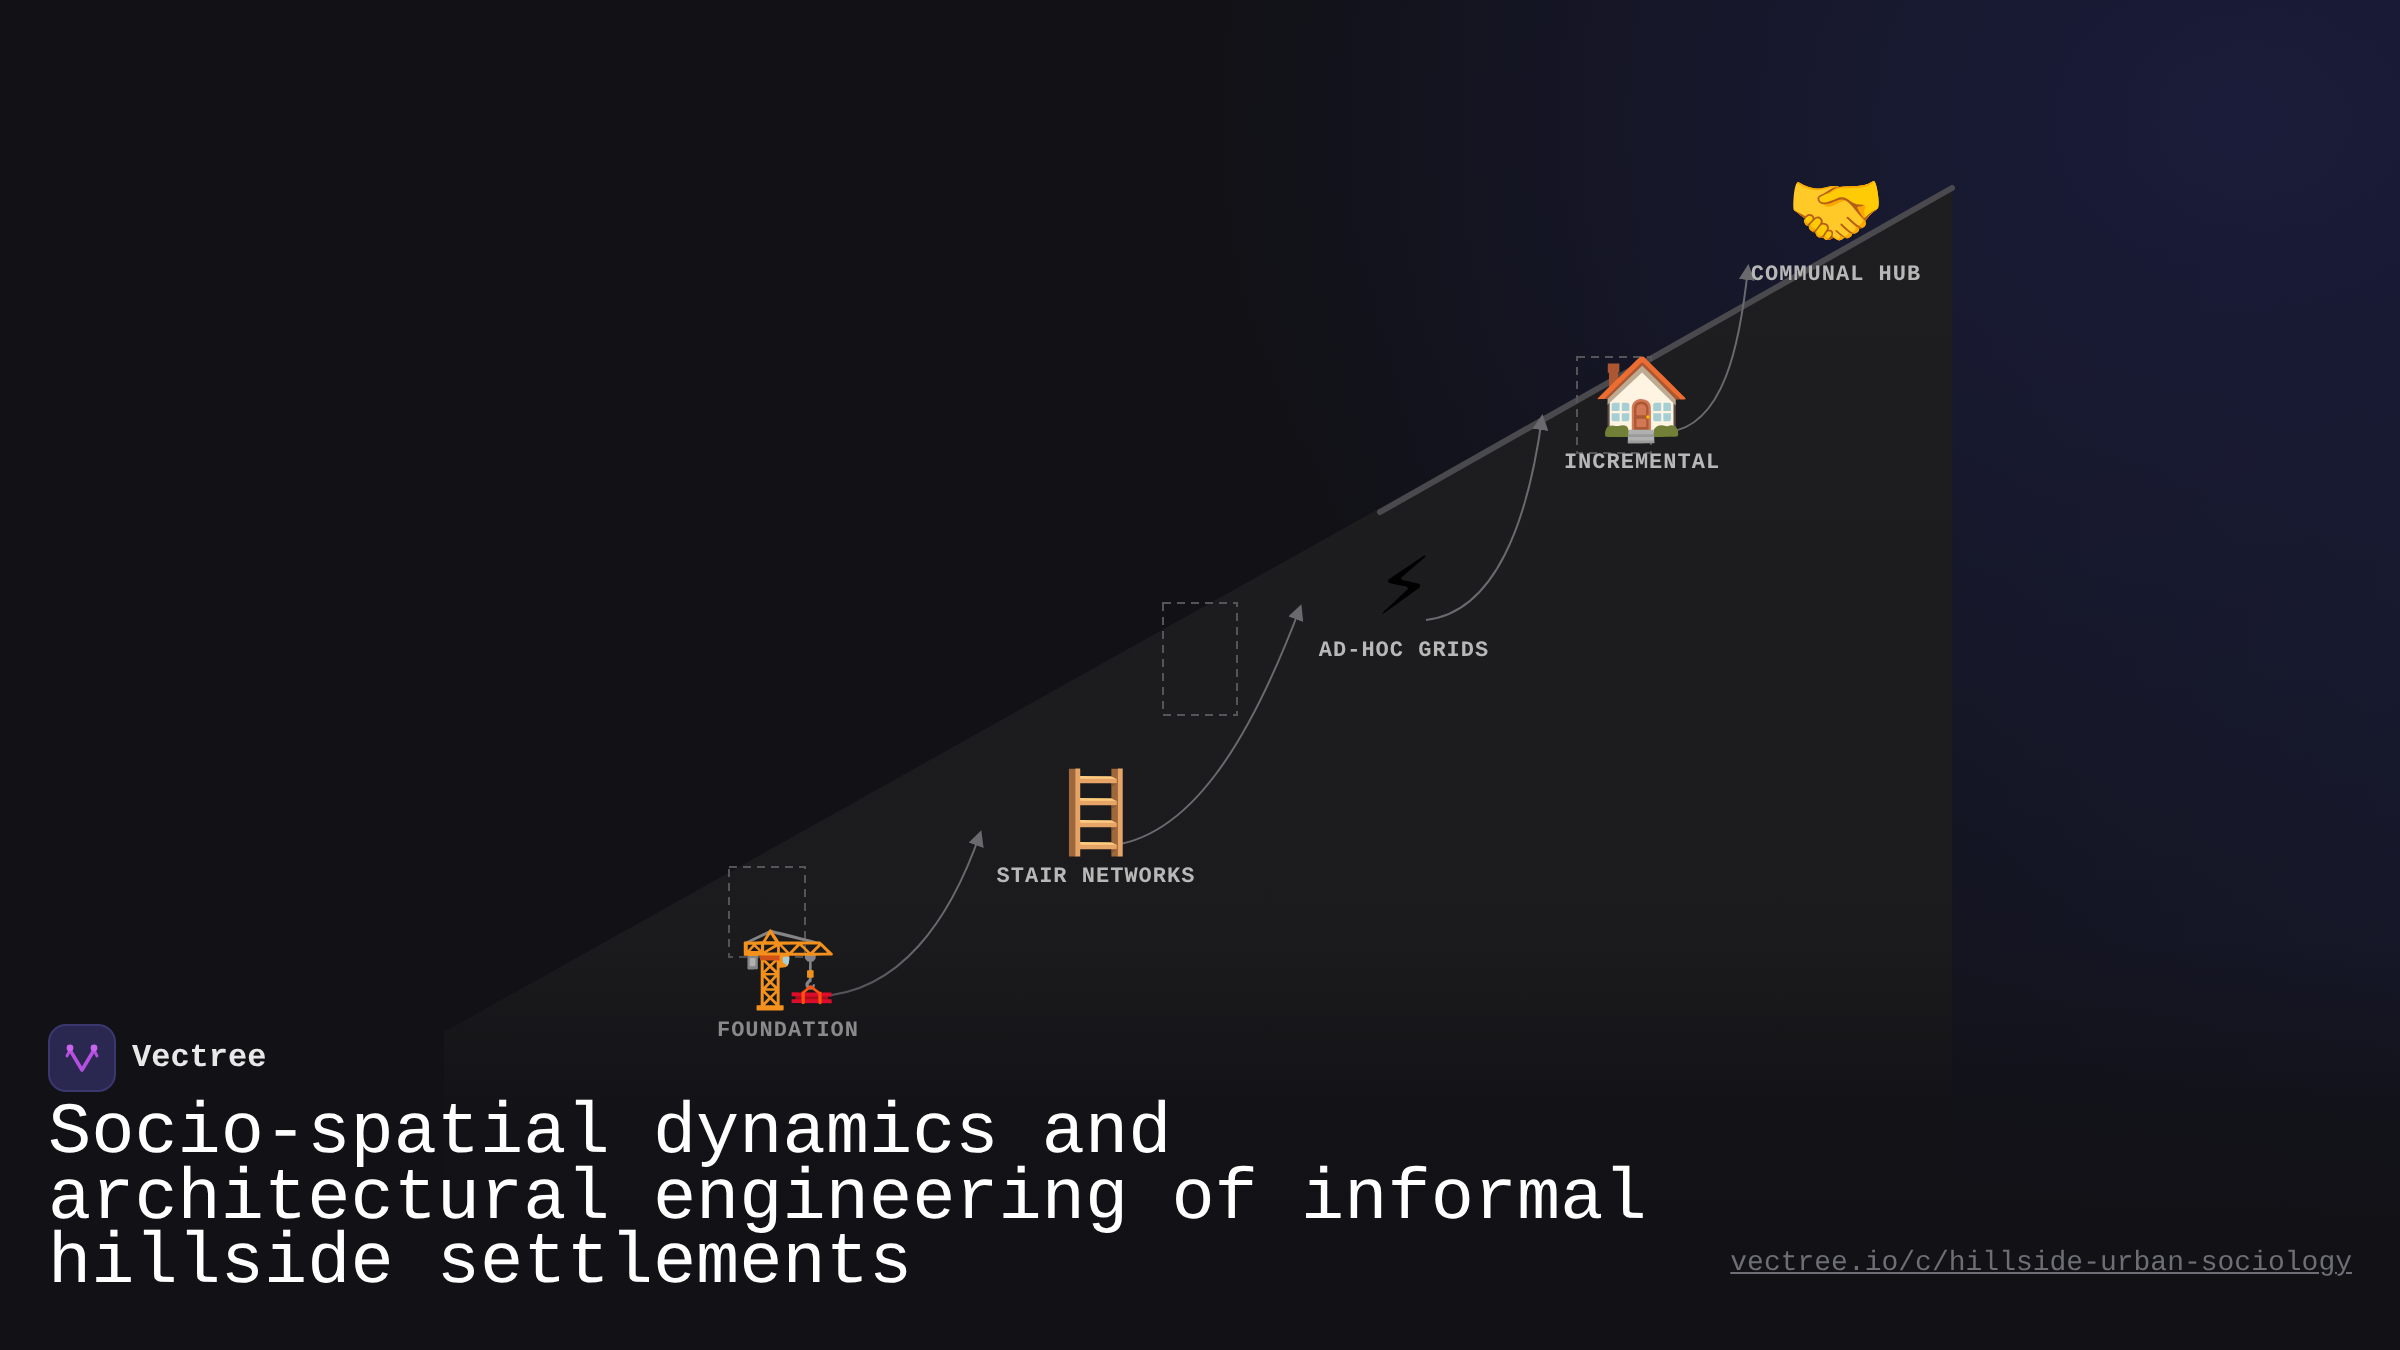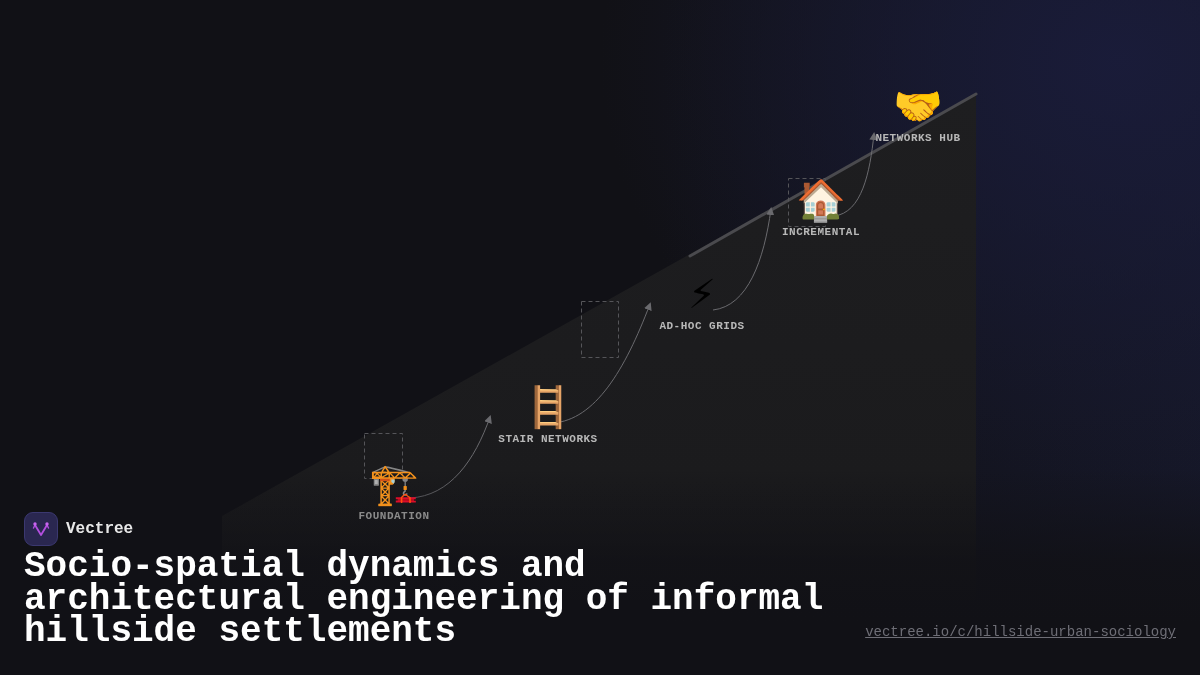--- a/index.html
+++ b/index.html
@@ -32,21 +32,21 @@
   .brand { position: absolute; left: 24px; top: 512px; display: flex; align-items: center; gap: 8px; text-align: center; }
   .logo {
     width: 34px; height: 34px; border-radius: 9px;
     background: #2a2750; border: 1px solid #3b3870;
     display: flex; align-items: center; justify-content: center;
     box-sizing: border-box;
   }
   .brand-name { color: #e8e8e8; font-size: 16px; font-weight: bold; }
   .title {
     position: absolute; left: 24px; top: 551px; margin: 0;
-    color: #ffffff; font-size: 36px; font-weight: bold; line-height: 32.5px;
+    color: #ffffff; font-size: 36px; font-weight: normal; line-height: 32.5px;
     white-space: pre-line; letter-spacing: 0;
   }
   .url {
     position: absolute; right: 24px; top: 624px;
     color: #6e6e76; font-size: 14px; text-decoration: underline;
   }
 </style>
 </head>
 <body>
 
@@ -90,21 +90,21 @@
 <div class="node" style="left:652px; top:272px; width:100px;">
   <span class="emoji">⚡</span>
   <span class="label">AD-HOC GRIDS</span>
 </div>
 <div class="node" style="left:771px; top:178px; width:100px;">
   <span class="emoji">🏠</span>
   <span class="label">INCREMENTAL</span>
 </div>
 <div class="node" style="left:868px; top:84px; width:100px;">
   <span class="emoji">🤝</span>
-  <span class="label">NETWORKS HUB</span>
+  <span class="label">COMMUNAL HUB</span>
 </div>
 
 <div class="brand">
   <div class="logo">
     <svg width="20" height="20" viewBox="0 0 20 20">
       <path d="M4,6 L10,16 L16,6" fill="none" stroke="#b44fe0" stroke-width="1.8" stroke-linecap="round" stroke-linejoin="round"></path>
       <path d="M4,6 L2.5,9 M16,6 L17.5,9" fill="none" stroke="#b44fe0" stroke-width="1.4" stroke-linecap="round"></path>
       <circle cx="4" cy="5" r="1.7" fill="#c865ef"></circle>
       <circle cx="16" cy="5" r="1.7" fill="#c865ef"></circle>
     </svg>

